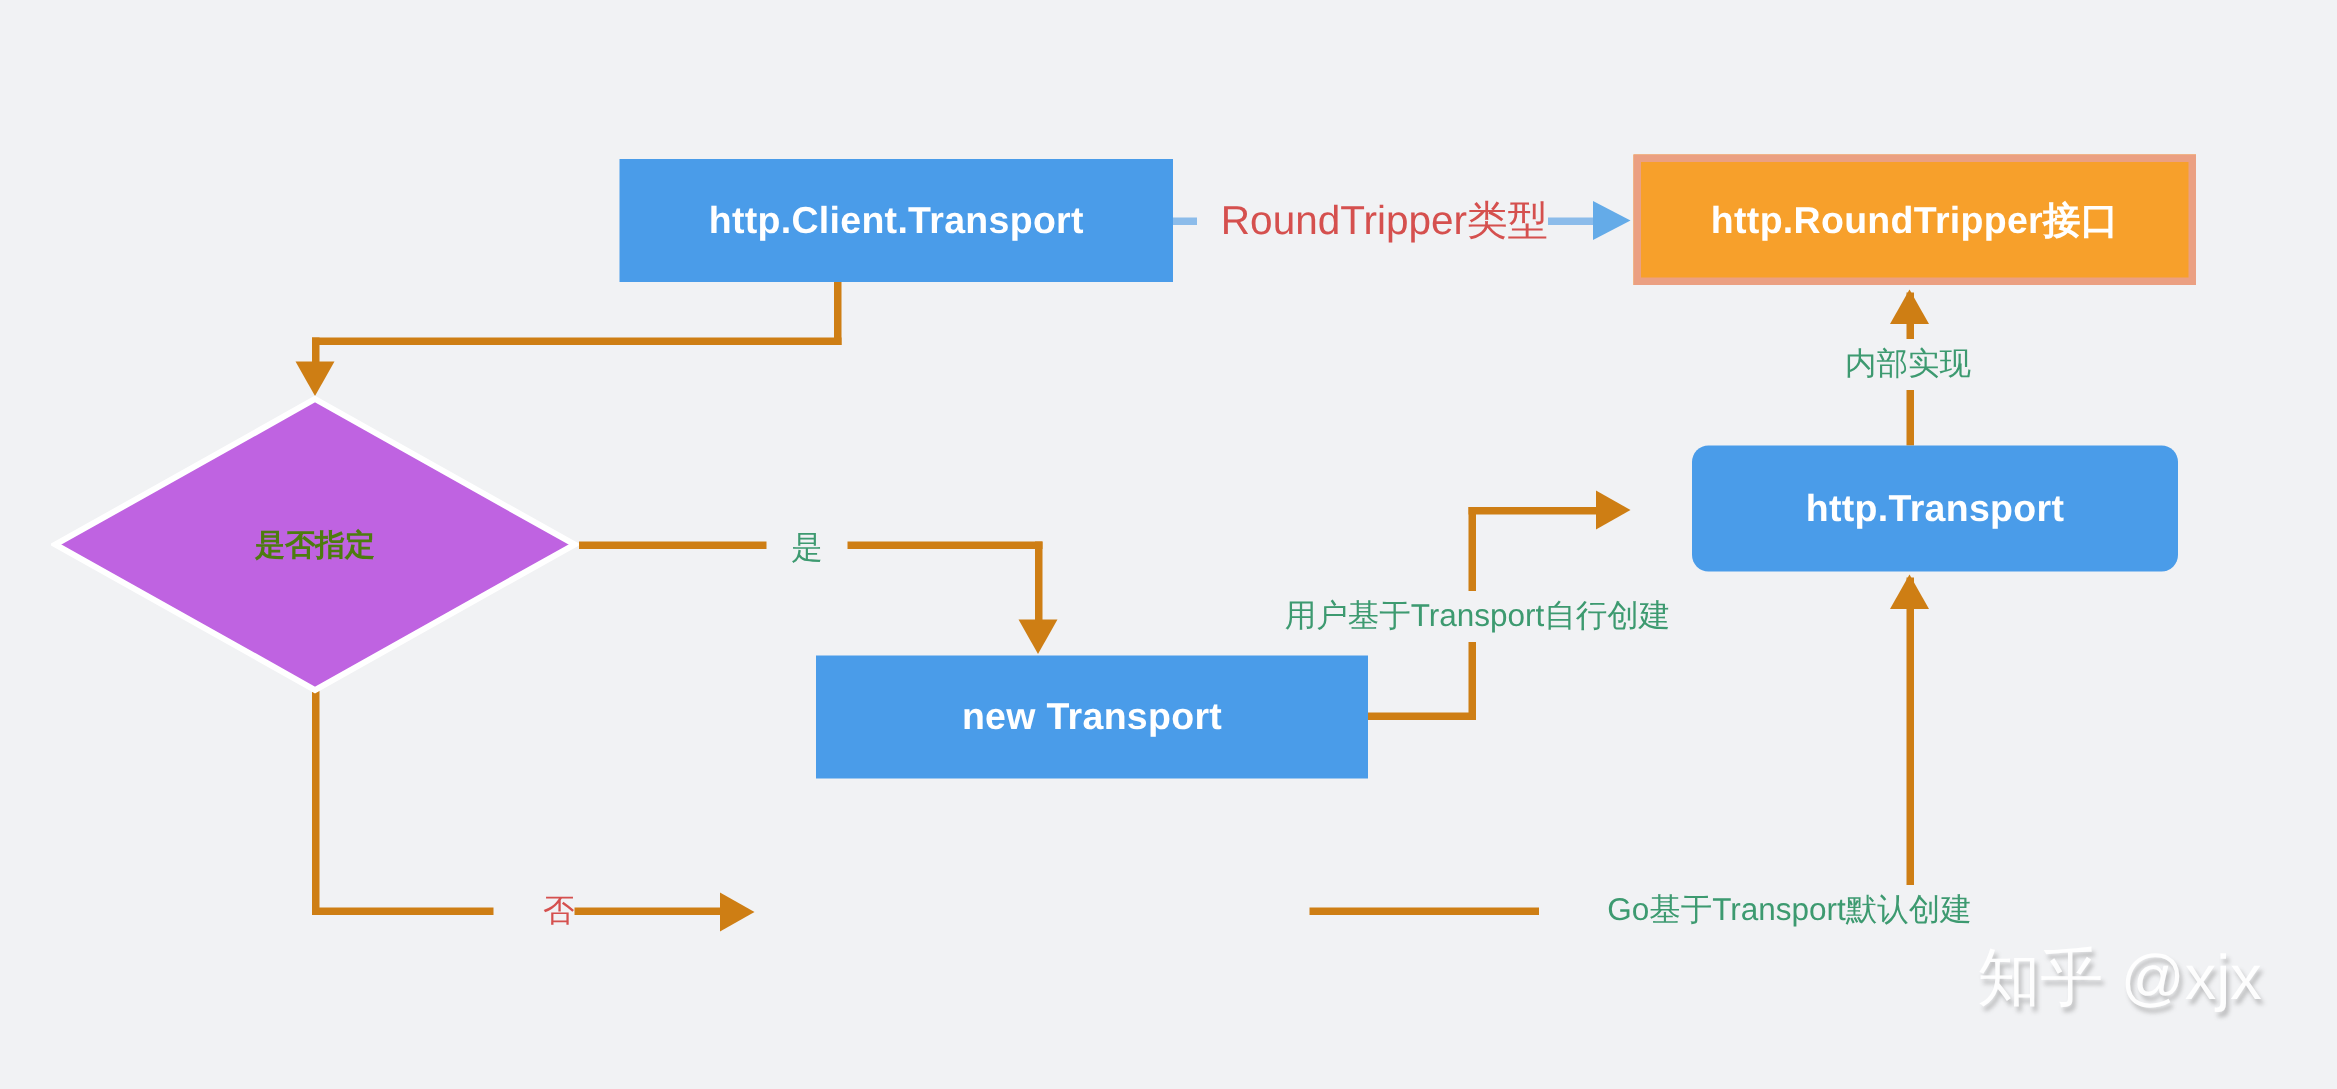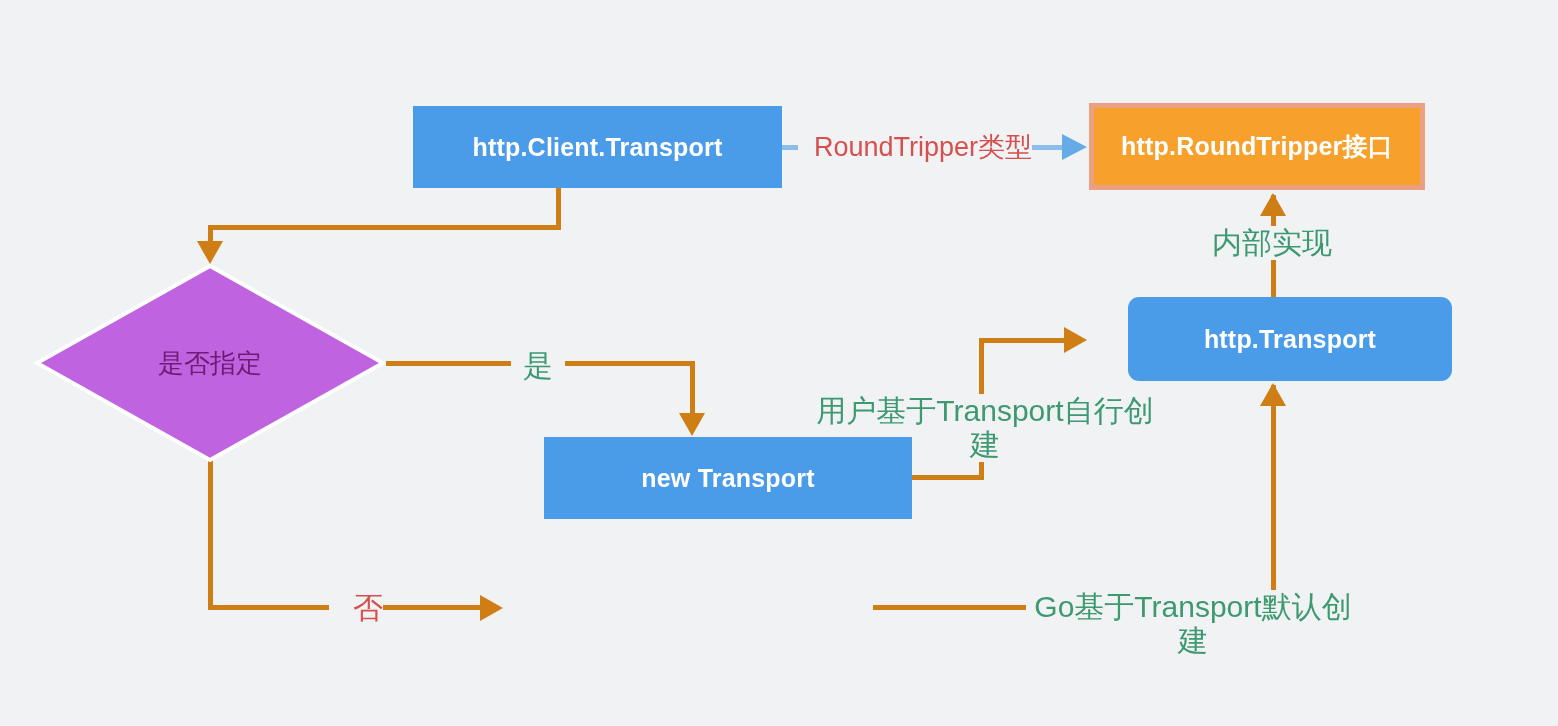--- a/index.html
+++ b/index.html
@@ -19,45 +19,45 @@
     justify-content: center;
     color: #ffffff;
     font-weight: bold;
     font-size: 25px;
     letter-spacing: 0.2px;
     box-sizing: border-box;
   }
   .node-blue { background: #4a9ce9; margin-left: 39px; }
   .node-orange { background: #f7a02b; border: 5px solid #eba082; }
   #node-client            { left: 374px; top: 106px; width: 369px; height: 82px; }
-  #node-roundtripper      { left: 1089px; top: 103px; width: 336px; height: 87px; }
+  #node-roundtripper      { left: 1089px; top: 103px; width: 375px; height: 87px; }
   #node-transport         { left: 1089px; top: 297px; width: 324px; height: 84px; border-radius: 11px; }
   #node-new-transport     { left: 505px; top: 437px; width: 368px; height: 82px; }
   #node-default-transport { left: 505px; top: 566px; width: 368px; height: 84px; }
   
   #decision-wrap { position: absolute; left: 34px; top: 263px; width: 352px; height: 200px; }
   #decision-label {
     position: absolute; left: 0; top: 0; width: 100%; height: 100%;
     display: flex; align-items: center; justify-content: center;
-    color: #701a75; font-weight: normal; font-size: 26px;
+    color: #4d7c0f; font-weight: bold; font-size: 20px;
   }
   
   .line { position: absolute; background: #ce7e14; }
   .line-blue { position: absolute; background: #8cbcea; }
   .arr { position: absolute; width: 0; height: 0; }
   .arr-down  { border-left: 13px solid transparent; border-right: 13px solid transparent; border-top: 23px solid #ce7e14; }
   .arr-up    { border-left: 13px solid transparent; border-right: 13px solid transparent; border-bottom: 23px solid #ce7e14; }
   .arr-right { border-top: 13px solid transparent; border-bottom: 13px solid transparent; border-left: 23px solid #ce7e14; }
   .arr-right-blue { border-top: 13px solid transparent; border-bottom: 13px solid transparent; border-left: 25px solid #64abe8; }
   
   .edge-label {
     position: absolute;
     background: #f1f2f4;
     text-align: center;
-    font-size: 30px;
+    font-size: 21px;
     line-height: 34px;
   }
   .lbl-green { color: #3d9a70; }
   .lbl-red   { color: #d5504e; text-align: right; }
   #lbl-roundtripper-type { left: 798px;  top: 130px; width: 234px; font-size: 27px; }
   #lbl-yes               { left: 511px;  top: 349px; width: 54px;  }
   #lbl-no                { left: 329px;  top: 591px; width: 54px;  }
   #lbl-internal-impl     { left: 1195px; top: 226px; width: 154px; }
   #lbl-user-create       { left: 810px;  top: 394px; width: 350px; }
   #lbl-go-create         { left: 1026px; top: 590px; width: 334px; }
@@ -118,14 +118,15 @@
   <div class="node node-blue" id="node-transport">http.Transport</div>
   <div class="node node-blue" id="node-new-transport">new Transport</div>
 
   <div id="decision-wrap">
     <svg width="352" height="200" viewBox="0 0 352 200">
       <polygon points="176,3 349,100 176,197 3,100" fill="#bf63e1" stroke="#ffffff" stroke-width="4"></polygon>
     </svg>
     <div id="decision-label">是否指定</div>
   </div>
 
+  <div id="watermark">知乎 @xjx</div>
 
 </div>
 
 </body></html>

